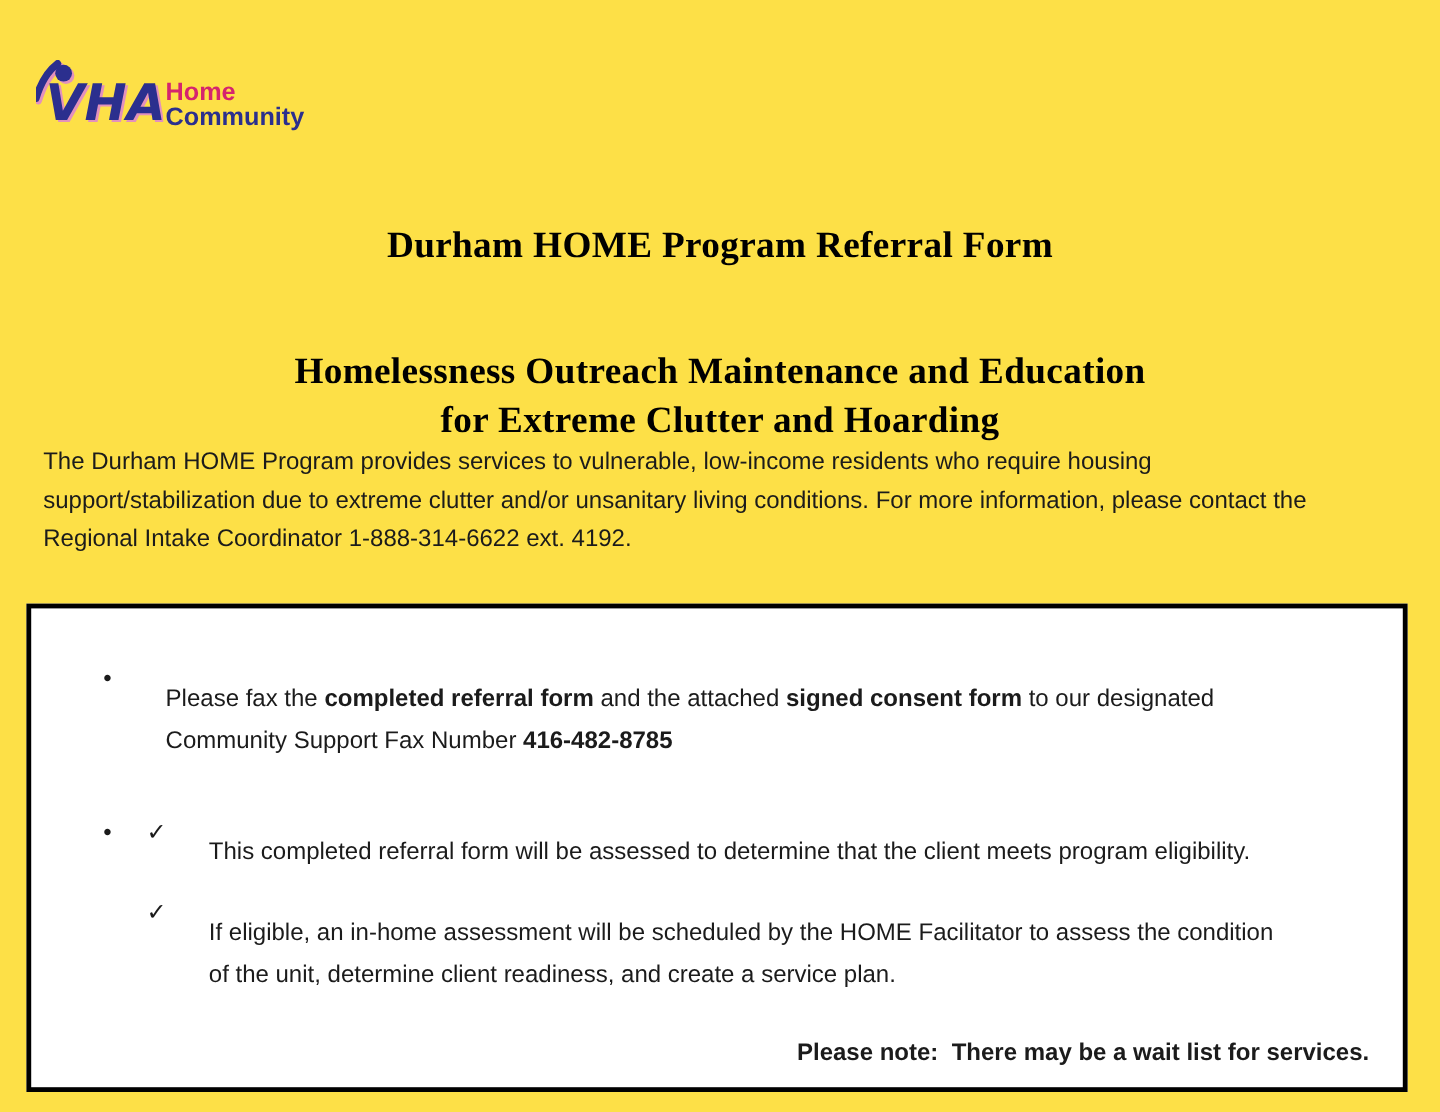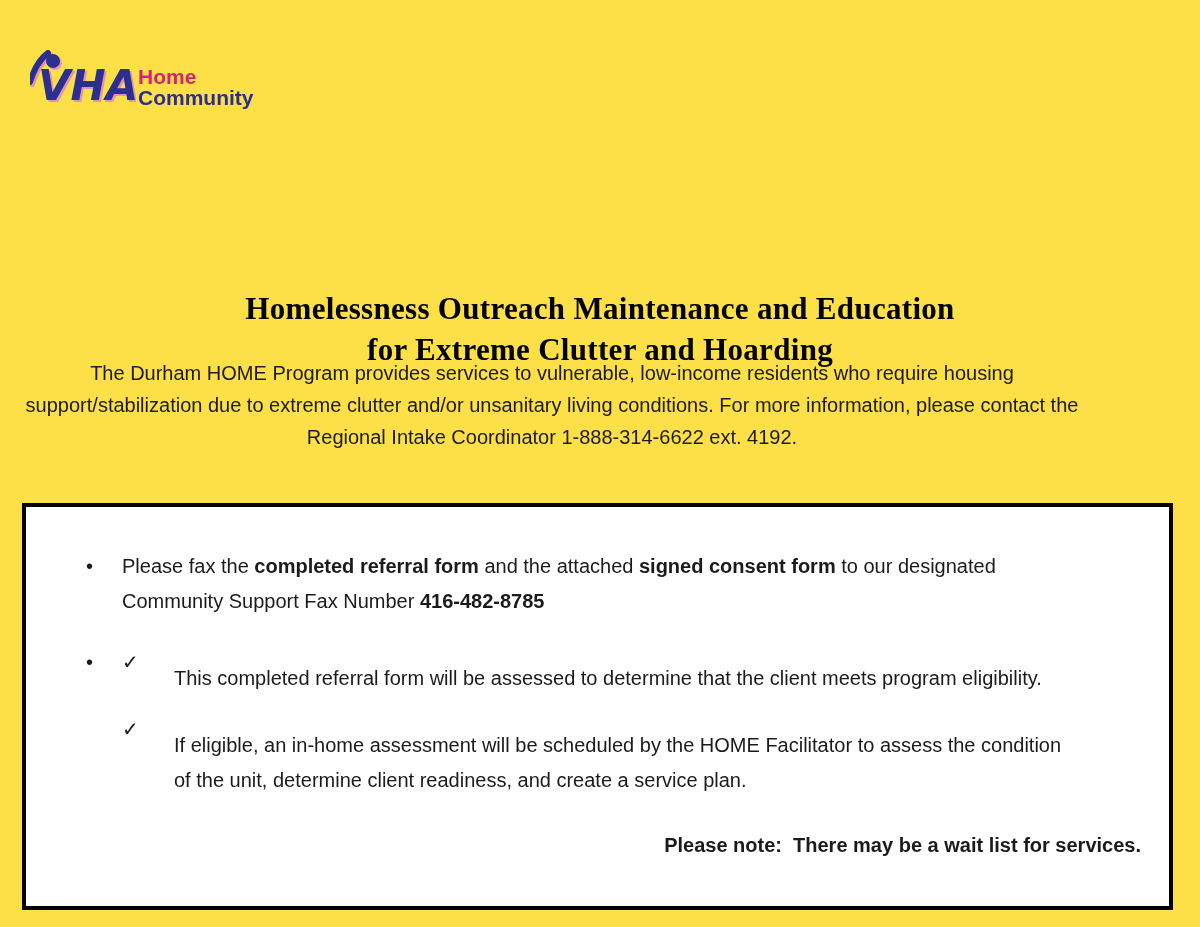--- a/index.html
+++ b/index.html
@@ -57,42 +57,41 @@
     color: #000;
   }
 
   
   .intro {
     position: absolute;
     top: 357px; left: 24px;
     width: 1056px;
     font-size: 20px;
     line-height: 1.6;
-    margin: 0;
+    margin: 12px;
     color: #1b1b1b;
-    text-align: center;
   }
 
   
   .info-box {
     position: absolute;
     left: 22px; top: 503px;
     width: 1143px; height: 399px;
     border: 4px solid #000;
     box-sizing: content-box;
     background: #fff;
   }
   .box-inner {
     padding: 42px 28px 0 60px;
     font-size: 20px;
     line-height: 1.75;
   }
   .bullet-row { display: flex; align-items: flex-start; }
   .bullet-marker { flex: 0 0 36px; width: 36px; font-size: 20px; }
-  .bullet-text { margin: 0; max-width: 950px; }
+  .bullet-text { margin: 16px; max-width: 950px; }
   .fax-bullet { margin-bottom: 26px; }
   .check-row { display: flex; align-items: flex-start; }
   .check-marker { flex: 0 0 36px; width: 36px; }
   .check-text { margin: 16px; max-width: 900px; }
   .note {
     text-align: right;
     font-weight: bold;
     margin: 14px 0 0 -30px;
     white-space: pre-wrap;
   }
@@ -115,20 +114,21 @@
         <path d="M0 32 Q 6 12 18 3" fill="none" stroke="#2b2f8e" stroke-width="6" stroke-linecap="round"></path>
         <circle cx="23" cy="11" r="7" fill="#2b2f8e"></circle>
       </svg>
       <div class="logo-text">
         <div class="logo-home">Home</div>
         <div class="logo-healthcare">Community</div>
       </div>
     </div>
   </header>
 
+  <h1 class="title">Durham HOME Program Referral Form</h1>
 
   <h2 class="subtitle"><span>Homelessness Outreach Maintenance and Education</span><br><span>for Extreme Clutter and Hoarding</span></h2>
 
   <p class="intro">The Durham HOME Program provides services to vulnerable, low-income residents who require housing support/stabilization due to extreme clutter and/or unsanitary living conditions. For more information, please contact the Regional Intake Coordinator 1-888-314-6622 ext. 4192.</p>
 
   <section class="info-box">
     <div class="box-inner">
 
       <div class="bullet-row fax-bullet">
         <span class="bullet-marker">•</span>

